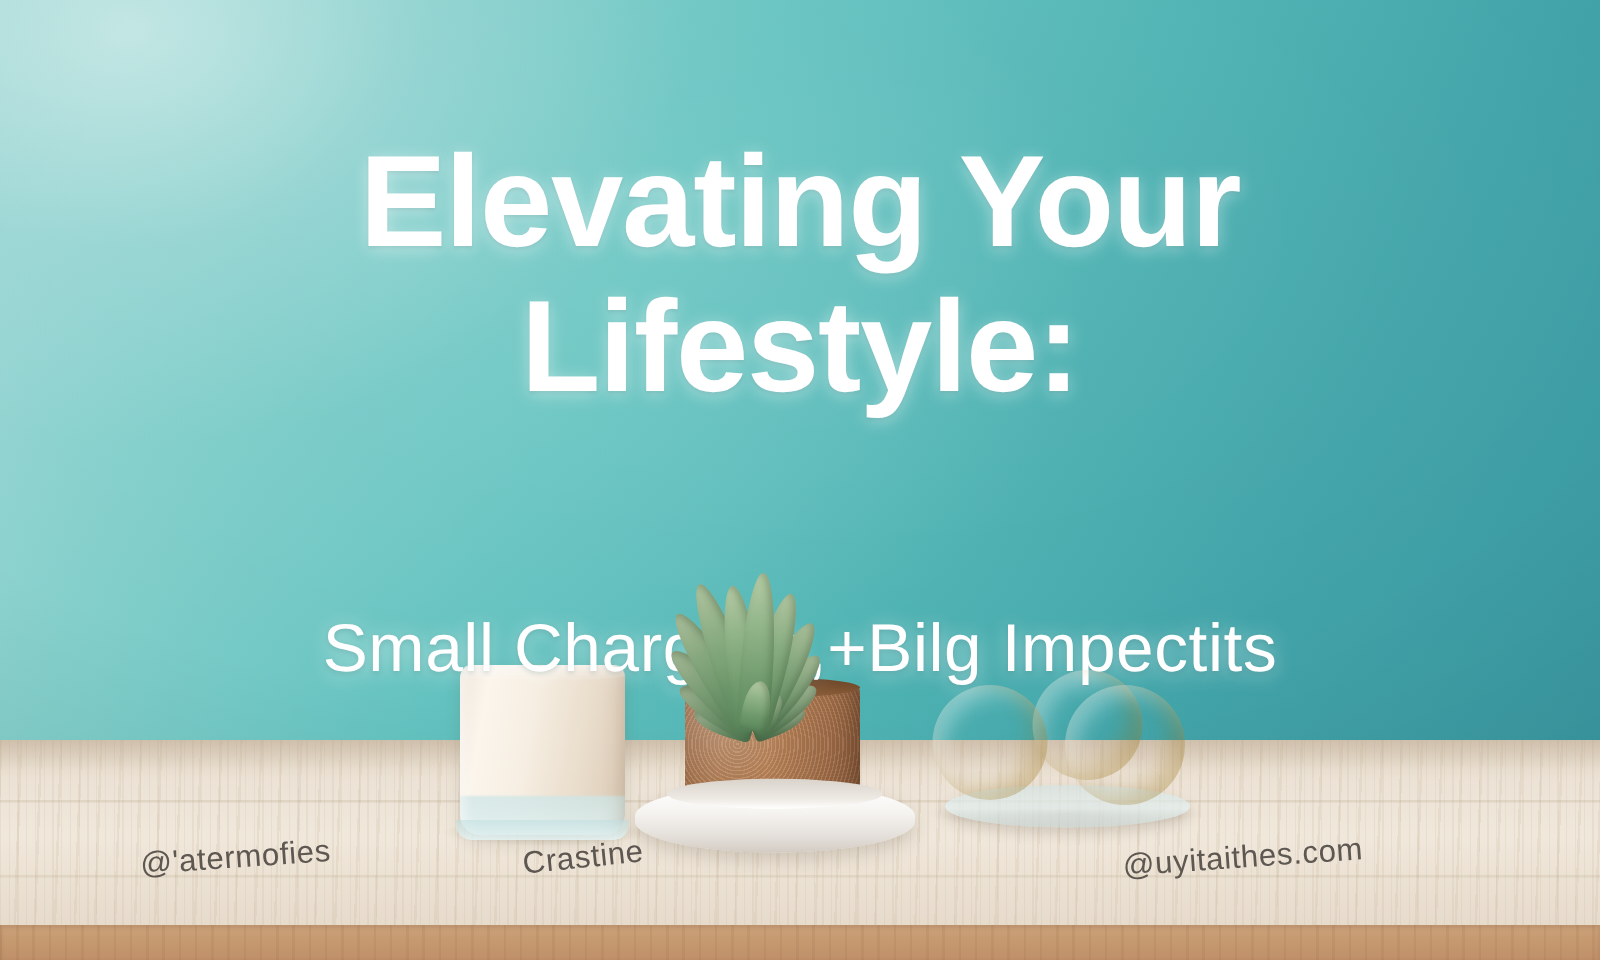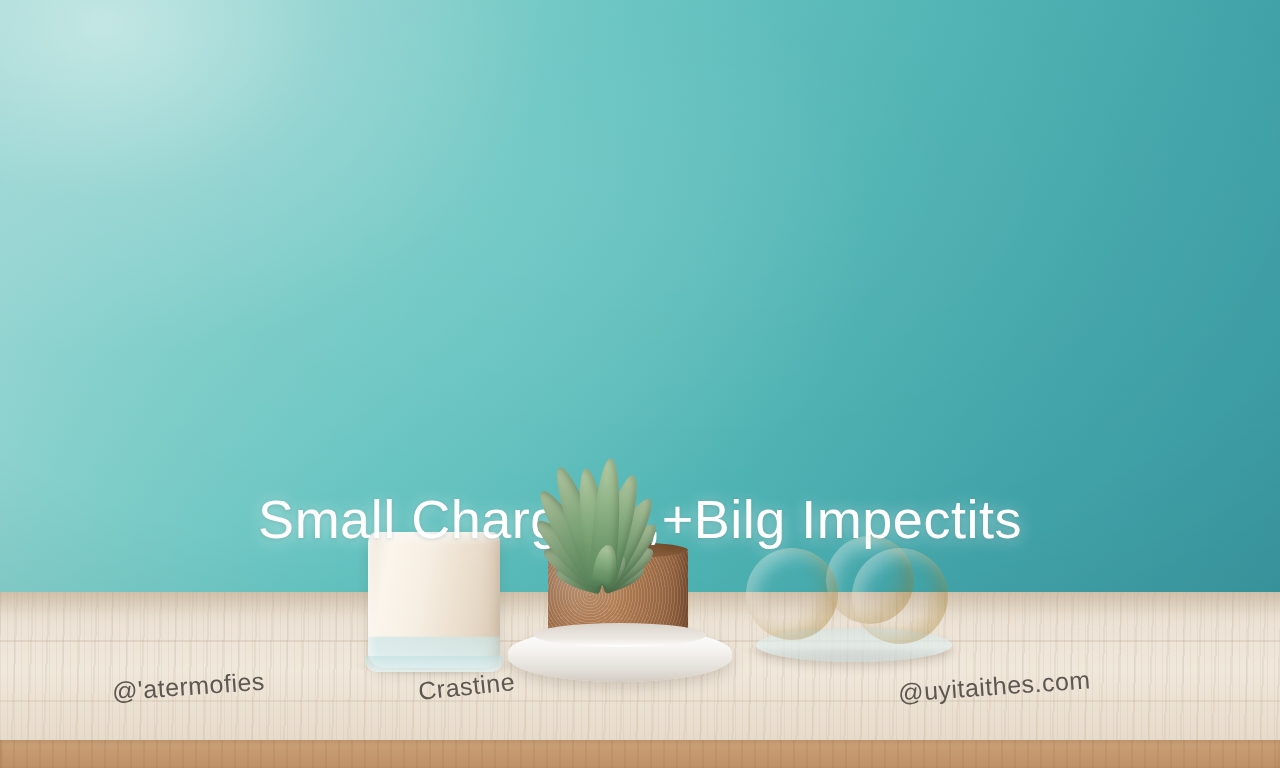--- a/index.html
+++ b/index.html
@@ -229,19 +229,21 @@
   <div class="obj dish">
     <div class="dish-well"></div>
   </div>
 
   <div class="obj lemon-shadow"></div>
   <div class="obj lemon-dish"></div>
   <div class="lemon lemon-b"></div>
   <div class="lemon lemon-a"></div>
   <div class="lemon lemon-c"></div>
 
+  <div class="headline">Elevating Your
+Lifestyle:</div>
   <div class="subtitle">Small Chargess,+Bilg Impectits</div>
 
   <div class="caption cap-left">@'atermofies</div>
   <div class="caption cap-center">Crastine</div>
   <div class="caption cap-right">@uyitaithes.com</div>
 
 </div>
 
 </body></html>

